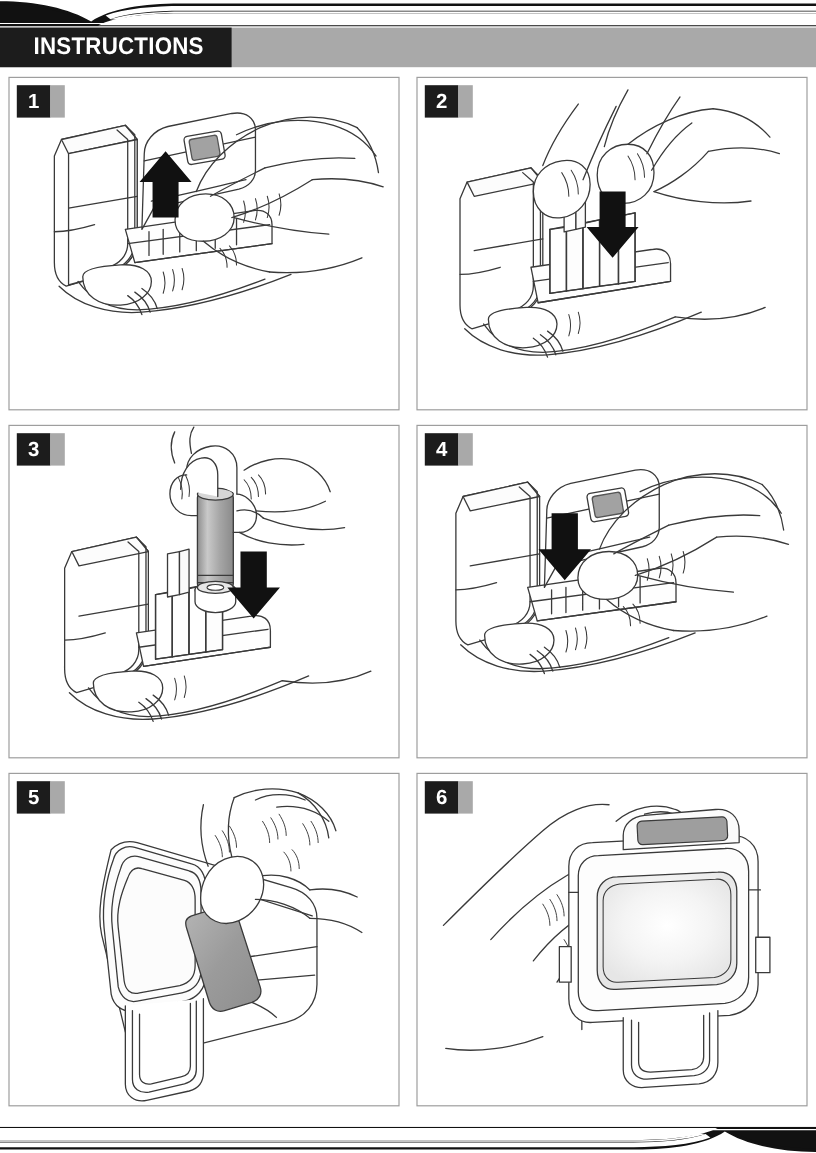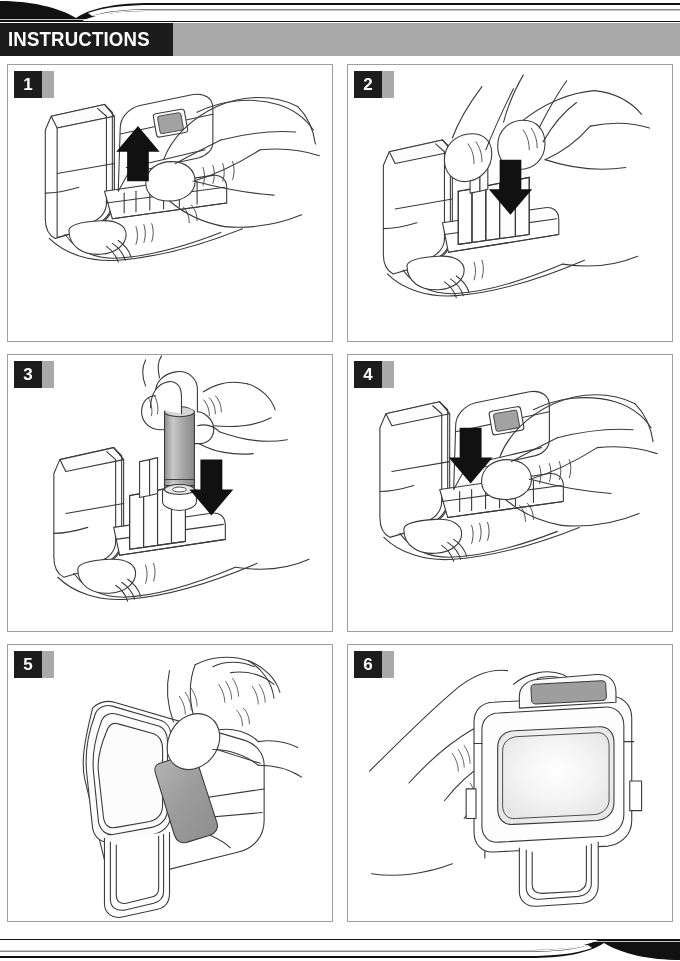--- a/index.html
+++ b/index.html
@@ -17,21 +17,21 @@
 
   
   .titlebar{
     position:absolute;left:0;top:23px;width:680px;height:33px;
     background:#a9a9a9;
   }
   .title-box{
     position:absolute;left:0;top:0;height:33px;
     background:#1c1c1c;
     display:flex;align-items:flex-start;
-    padding:0 13px 0 8px;
+    padding:0 13px 0 28px;
     box-sizing:border-box;
   }
   .title-text{
     color:#ffffff;
     font-size:20px;
     font-weight:bold;
     letter-spacing:0.2px;
     line-height:33px;
     transform:scaleX(0.93);
     transform-origin:left center;

